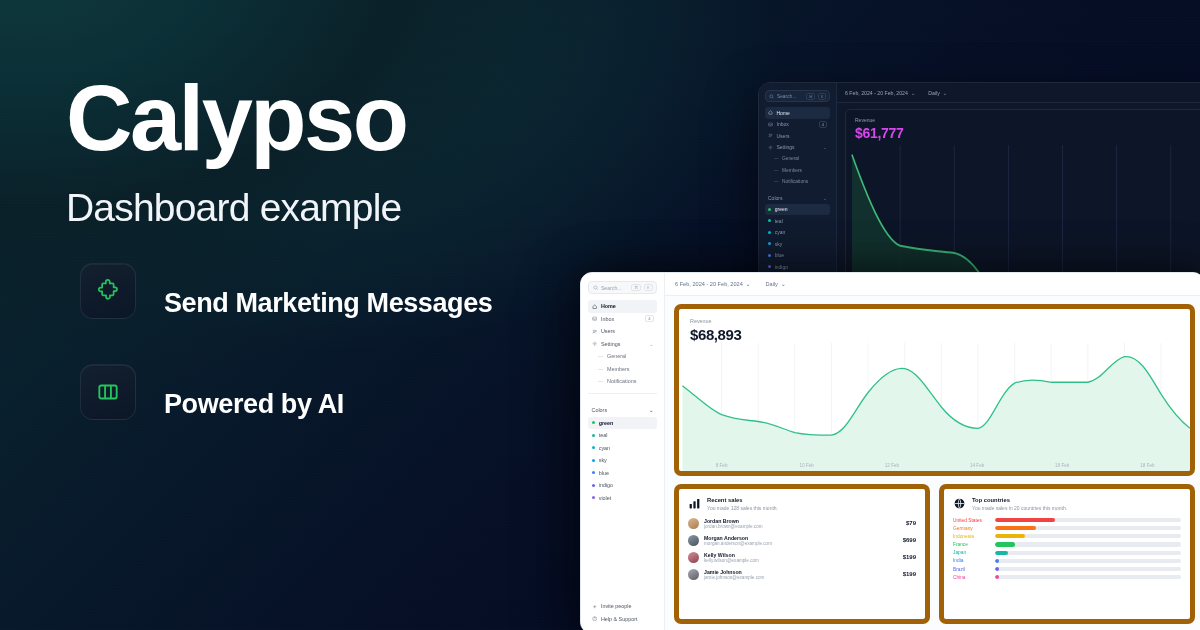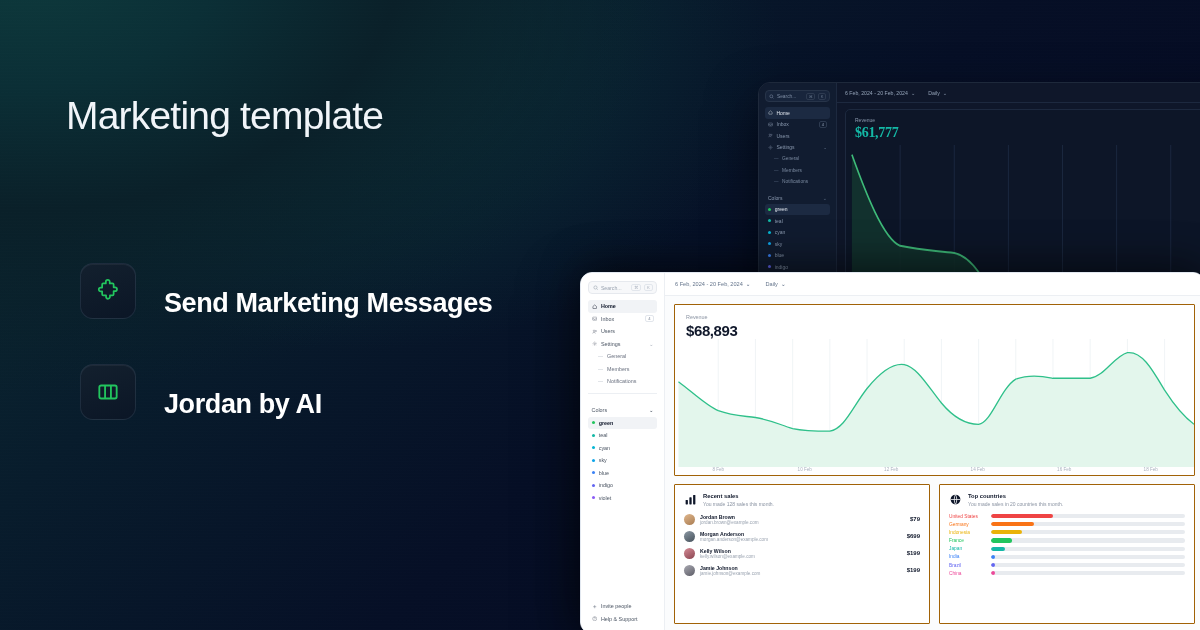--- a/index.html
+++ b/index.html
@@ -64,21 +64,21 @@
     border:1px solid #1e293b;
     box-shadow:0 20px 50px rgba(0,0,0,.5);
     display:flex;
   }
   .dd-side { width:78px; background:#111c30; border-right:1px solid #1d293f; padding:7px 6px; flex-shrink:0; }
   .dd-main { flex:1; display:flex; flex-direction:column; }
   .dd-top { height:20px; border-bottom:1px solid #1d293f; display:flex; align-items:center; gap:13px; padding:0 8px; }
   .dd-chip { font-size:5.2px; color:#94a3b8; display:flex; align-items:center; gap:3px; }
   .dd-card { margin:6px 7px 0 8px; flex:1; background:#0d1628; border:1px solid #1d293f; border-radius:5px; position:relative; overflow:hidden; }
   .dd-rev-lbl { font-size:5px; color:#8d9bb0; position:absolute; left:9px; top:7px; }
-  .dd-rev-val { font-size:14px; color:#14b8a6; font-weight:bold; position:absolute; left:9px; top:15px; letter-spacing:-.3px;font-family:Liberation Serif, serif; }
+  .dd-rev-val { font-size:14px; color:#d946ef; font-weight:bold; position:absolute; left:9px; top:15px; letter-spacing:-.3px; }
 
   .srch-dark {
     background:#18253c; border:1px solid #273449; border-radius:4px;
     height:12px; display:flex; align-items:center; gap:3px; padding:0 3px; margin-bottom:5px;
   }
   .srch-dark .txt { font-size:4.8px; color:#7d8ca3; flex:1; }
   .kbd { font-size:4px; color:#64748b; border:1px solid #2d3a50; border-radius:2px; padding:0 1.5px; }
 
   .nav-d { display:flex; align-items:center; gap:3.5px; height:11.5px; padding:0 3px; border-radius:3px; font-size:5px; color:#8a99af; }
   .nav-d.active { background:#1c2a42; color:#e2e8f0; }
@@ -110,21 +110,21 @@
 
   .nav-l { display:flex; align-items:center; gap:4px; height:12.5px; padding:0 3.5px; border-radius:3px; font-size:5.4px; color:#4b5563; }
   .nav-l.active { background:#f1f3f6; color:#0f172a; font-weight:bold; }
   .nav-l .badge { margin-left:auto; font-size:4.2px; color:#7b8494; border:1px solid #e2e6ec; border-radius:2px; padding:0 2px; }
   .nav-l .chev { margin-left:auto; font-size:5px; color:#9aa3b0; }
   .nav-l.sub { padding-left:10px; color:#6b7280; }
   .sec-l { font-size:5.4px; color:#4b5563; display:flex; align-items:center; padding:0 3.5px; height:13px; margin-top:5px; }
   .divider-l { height:1px; background:#eceff3; margin:5px 0; }
   .foot-l { margin-top:auto; }
 
-  .card-l { background:#fff; border:1px solid #a16207; border-radius:1px; }
+  .card-l { background:#fff; border:5px solid #a16207; border-radius:7px; }
   .chart-card { margin:8px 9px 0; height:172px; position:relative; overflow:hidden; }
   .rev-lbl { font-size:5.4px; color:#8b94a3; position:absolute; left:11px; top:9px; }
   .rev-val { font-size:15px; color:#0f172a; font-weight:bold; position:absolute; left:11px; top:17px; letter-spacing:-.4px; }
   .xaxis { position:absolute; bottom:3px; left:0; right:0; display:flex; }
   .xlab { flex:1; text-align:center; font-size:4.6px; color:#aab2bf; }
 
   .bottom-row { display:flex; gap:9px; margin:8px 9px 9px; flex:1; }
   .panel { flex:1; padding:8px 9px; }
   .p-head { display:flex; align-items:flex-start; gap:6px; margin-bottom:7px; }
   .p-title { font-size:5.8px; font-weight:bold; color:#0f172a; }
@@ -142,42 +142,43 @@
   .ctry-fill { height:100%; border-radius:3px; }
 </style>
 </head>
 <body>
 
 <div class="bg"></div>
 <div class="bg-noise"></div>
 
 <div class="hero">
   <div class="title-row">
-  </div>
-  <div class="subtitle">Marketing template</div>
+    <div class="title">Calypso</div>
+  </div>
+  <div class="subtitle">Dashboard example</div>
 </div>
 
 <div class="features">
   <div class="feature">
     <div class="f-icon">
       <svg width="26" height="26" viewBox="0 0 24 24" fill="none" stroke="#22c55e" stroke-width="1.6" stroke-linejoin="round">
         <path d="M10 3.5a1.8 1.8 0 1 1 3.6 0V5h2.6a1 1 0 0 1 1 1v2.6h1.3a1.8 1.8 0 1 1 0 3.6h-1.3V15a1 1 0 0 1-1 1h-2.4v1.4a1.8 1.8 0 1 1-3.6 0V16H7.6a1 1 0 0 1-1-1v-2.6H5.3a1.8 1.8 0 0 1 0-3.6h1.3V6a1 1 0 0 1 1-1H10z"></path>
       </svg>
     </div>
     <div class="f-label">Send Marketing Messages</div>
   </div>
   <div class="feature">
     <div class="f-icon">
       <svg width="26" height="26" viewBox="0 0 24 24" fill="none" stroke="#22c55e" stroke-width="1.7">
         <rect x="4" y="6" width="16" height="12" rx="1.6"></rect>
         <line x1="9.3" y1="6" x2="9.3" y2="18"></line>
         <line x1="14.7" y1="6" x2="14.7" y2="18"></line>
       </svg>
     </div>
-    <div class="f-label">Jordan by AI</div>
+    <div class="f-label">Powered by AI</div>
   </div>
 </div>
 
 <div class="dash dash-dark">
   <div class="dd-side">
     <div class="srch-dark">
       <svg width="5" height="5" viewBox="0 0 24 24" fill="none" stroke="#7d8ca3" stroke-width="2.6">
           <circle cx="11" cy="11" r="7"></circle>
           <line x1="16.5" y1="16.5" x2="21" y2="21"></line>
         </svg>

